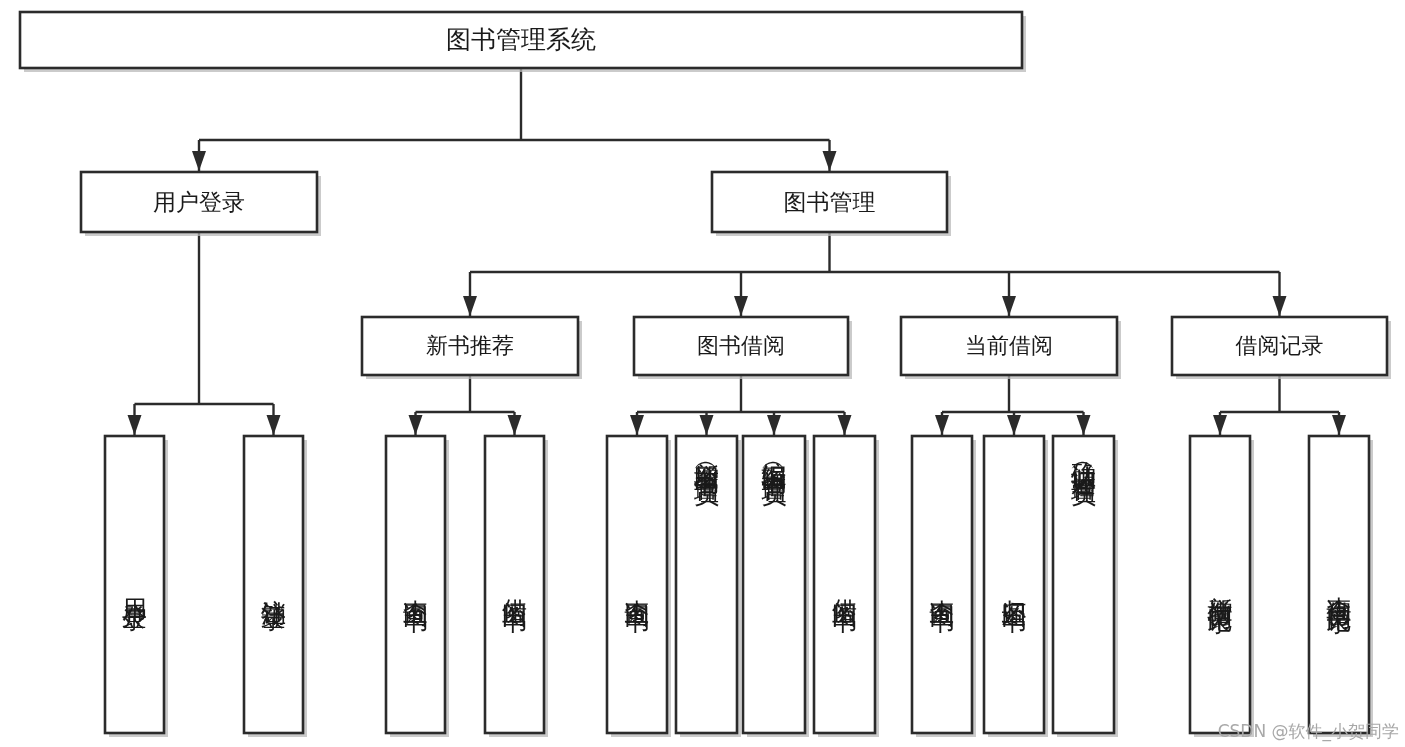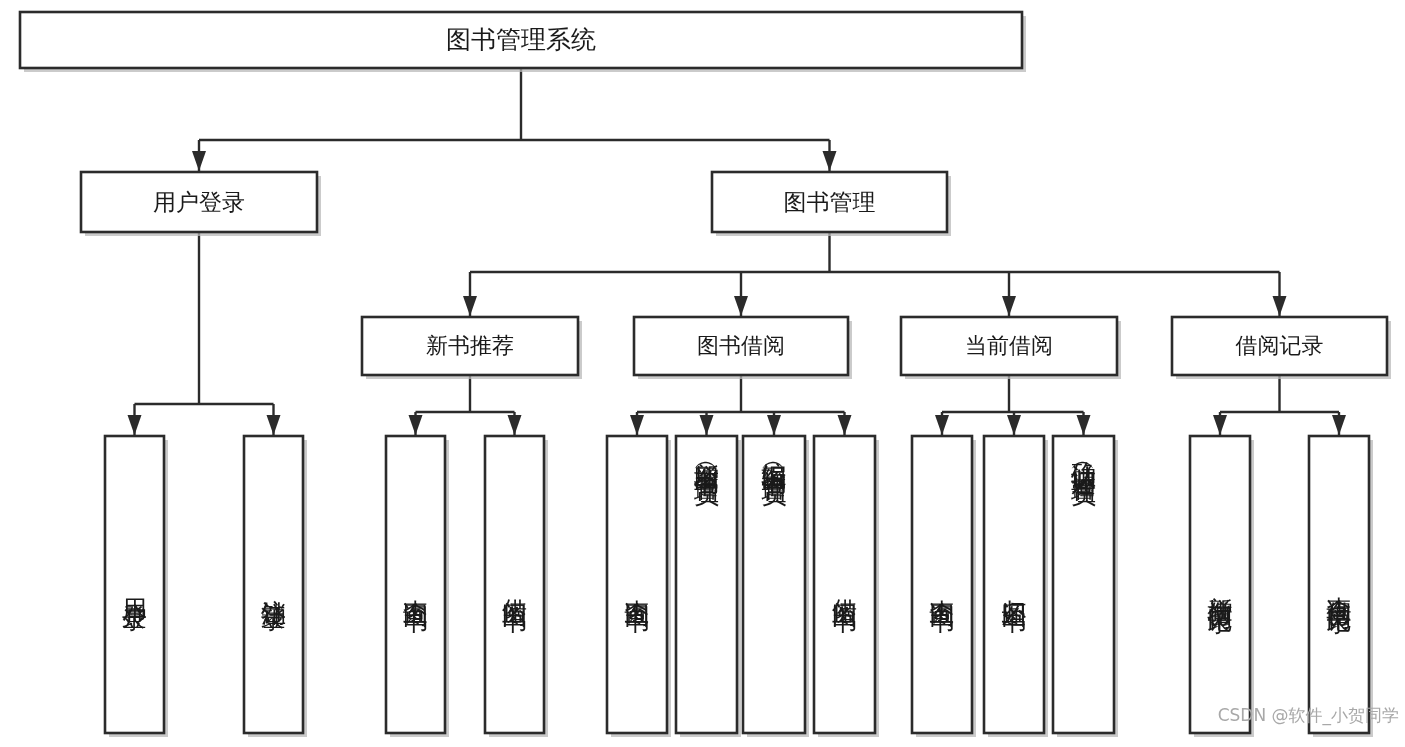--- a/index.html
+++ b/index.html
@@ -65,21 +65,21 @@
     display: flex;
     justify-content: flex-start;
     align-items: center;
     white-space: nowrap;
     pointer-events: none;
   }
   .vlabel.center { justify-content: center; }
   .watermark {
     position: absolute;
     right: 6px;
-    bottom: 20px;
+    bottom: 4px;
     font-family: "DejaVu Sans", "Liberation Sans", sans-serif;
     font-size: 17px;
     color: #a8a8a8;
     white-space: nowrap;
   }
 </style>
 </head>
 <body>
 
 <div id="diagram-root">

